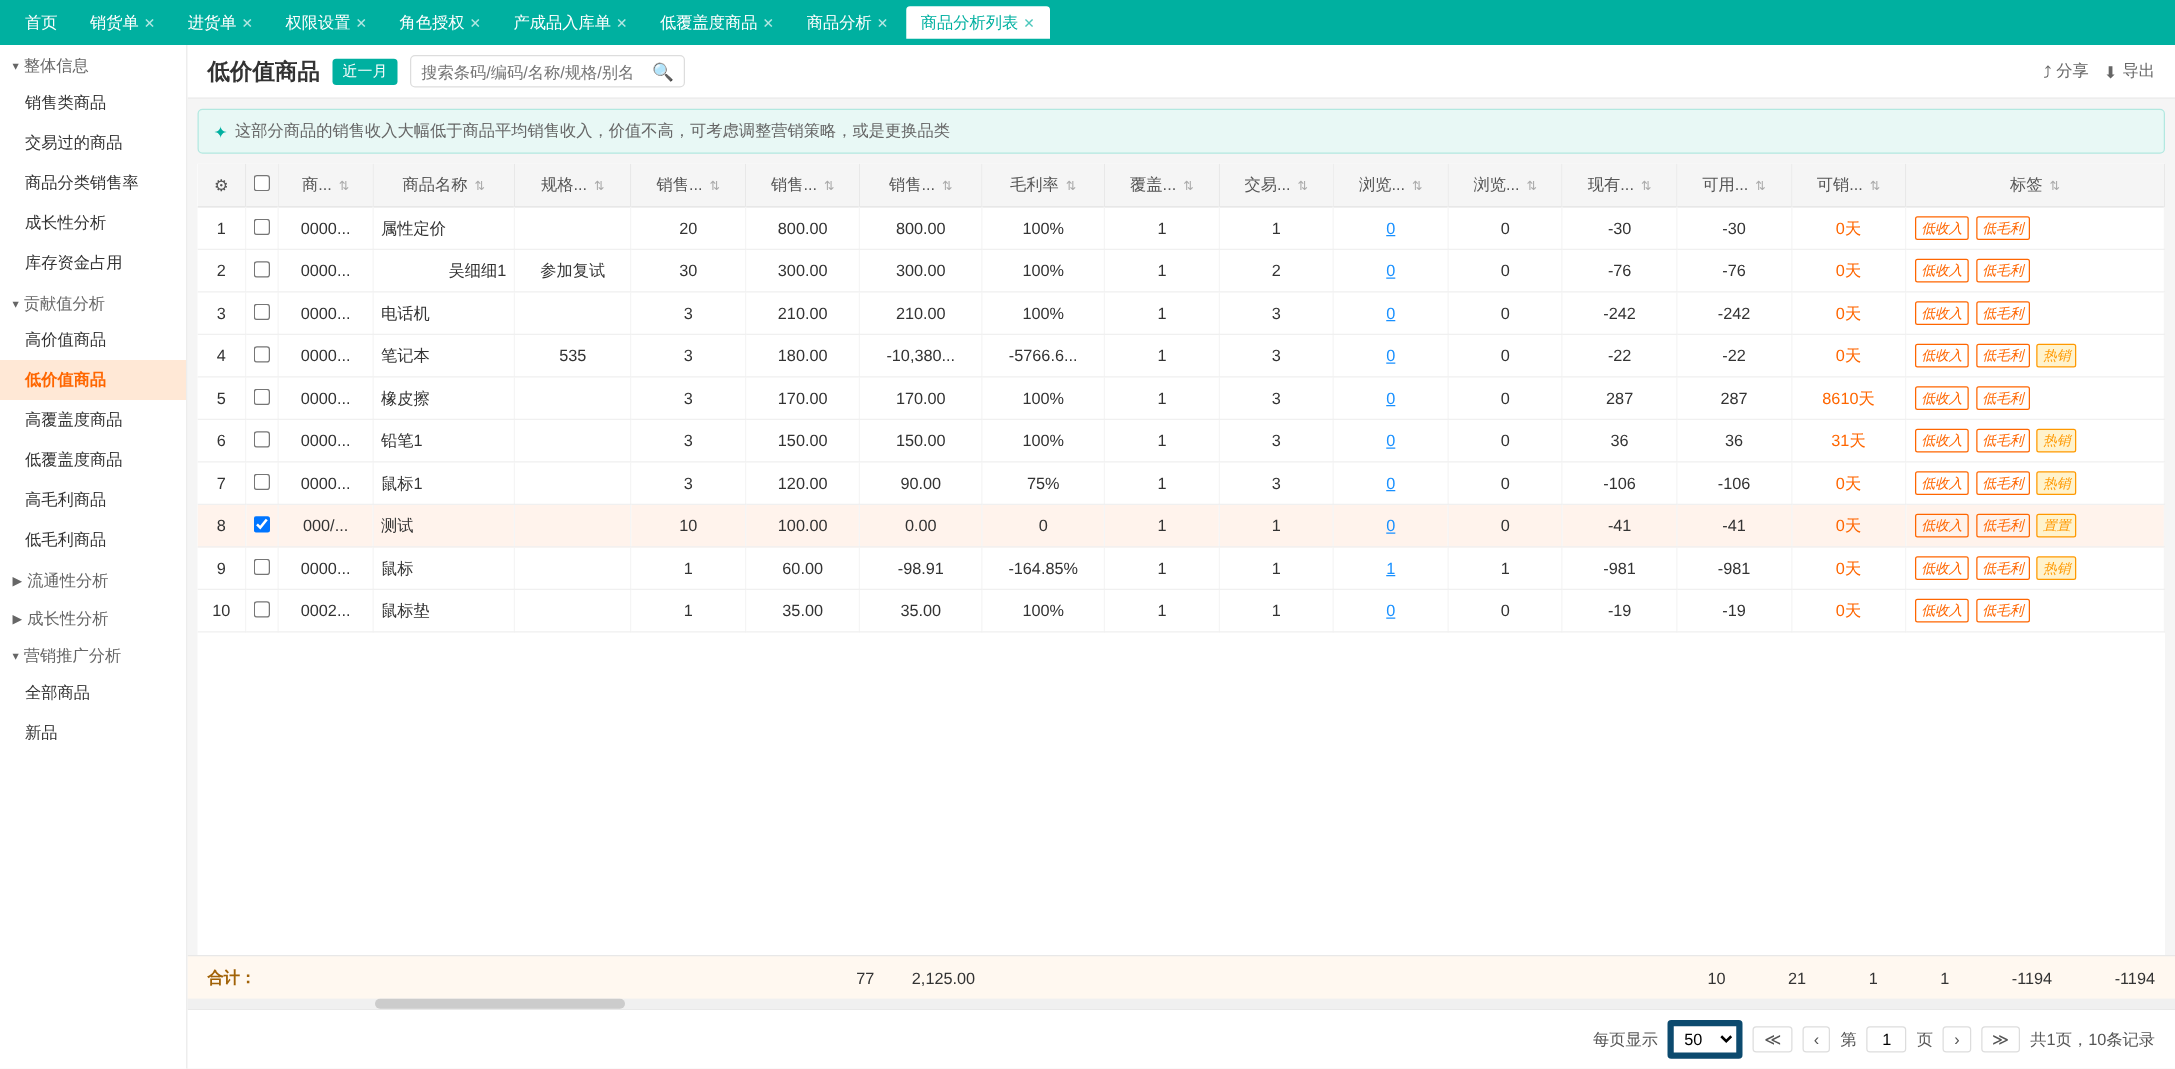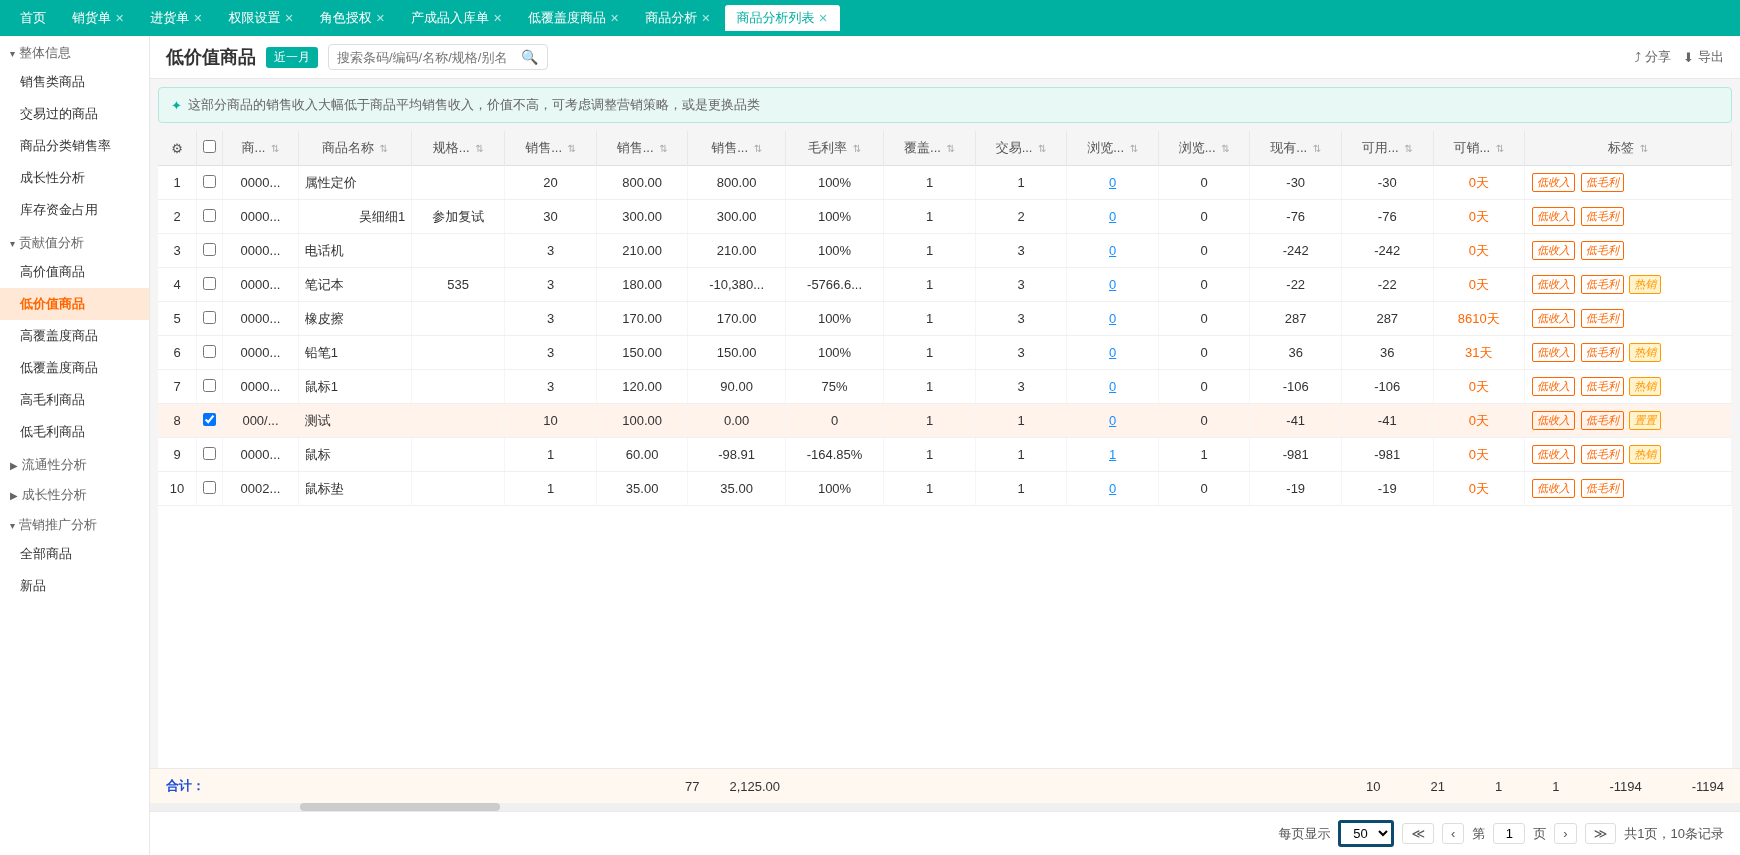--- a/index.html
+++ b/index.html
@@ -196,21 +196,21 @@
     
     .footer-summary {
       background: #fff8f0;
       border-top: 1px solid #e8e8e8;
       padding: 8px 16px;
       display: flex;
       align-items: center;
       gap: 20px;
       font-size: 13px;
     }
-    .footer-label { color: #1d4ed8; font-weight: bold; }
+    .footer-label { color: #a16207; font-weight: bold; }
     .footer-value { color: #333; }
 
     
     .pagination {
       background: #fff;
       border-top: 1px solid #e8e8e8;
       padding: 8px 16px;
       display: flex;
       align-items: center;
       justify-content: flex-end;
@@ -220,25 +220,24 @@
     }
     .page-btn {
       border: 1px solid #ddd;
       background: #fff;
       padding: 2px 8px;
       cursor: pointer;
       border-radius: 3px;
       color: #555;
     }
     .page-select {
-      border: 3px solid #0c4a6e;
+      border: 5px solid #0c4a6e;
       padding: 2px 4px;
       border-radius: 3px;
       background: #fff;
-      text-align: center;
     }
     .scrollbar-area {
       height: 8px;
       background: #f0f0f0;
       position: relative;
     }
     .scrollbar-thumb {
       height: 8px;
       width: 200px;
       background: #ccc;

